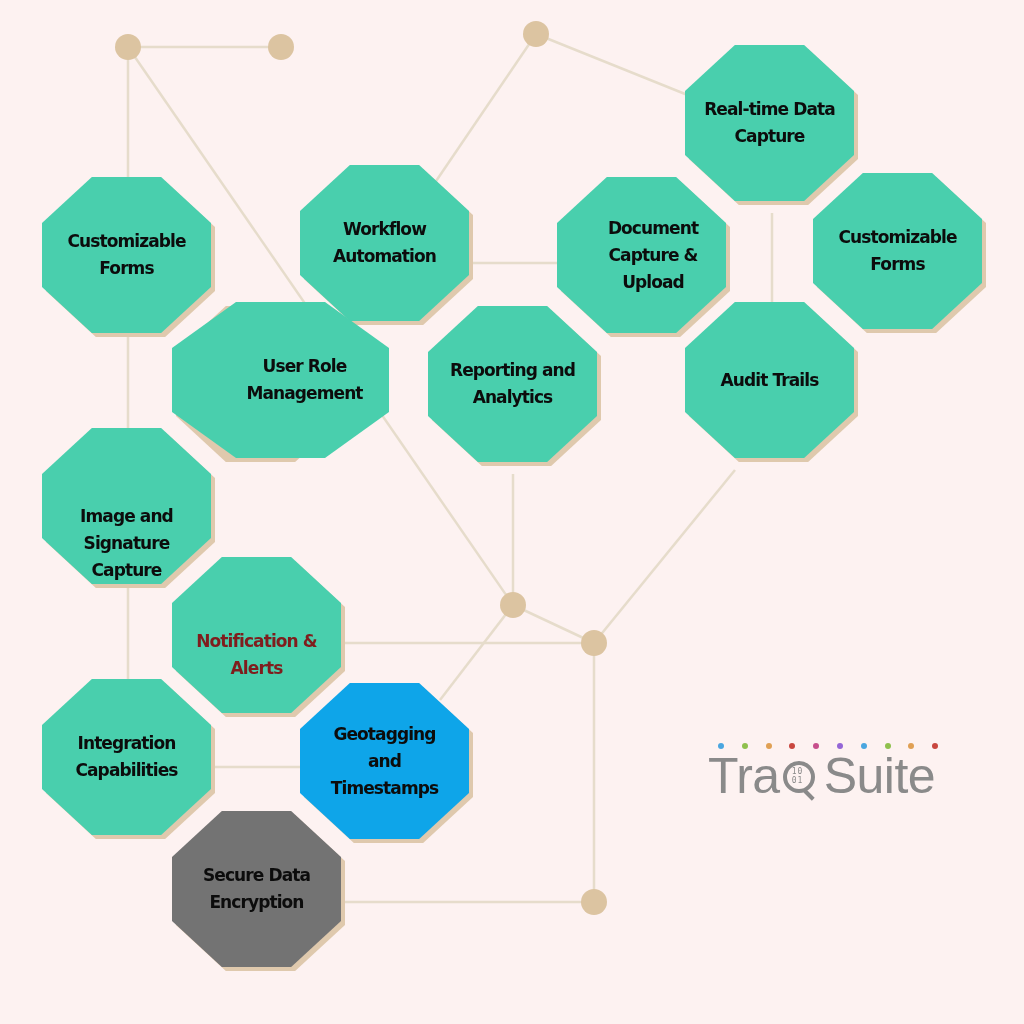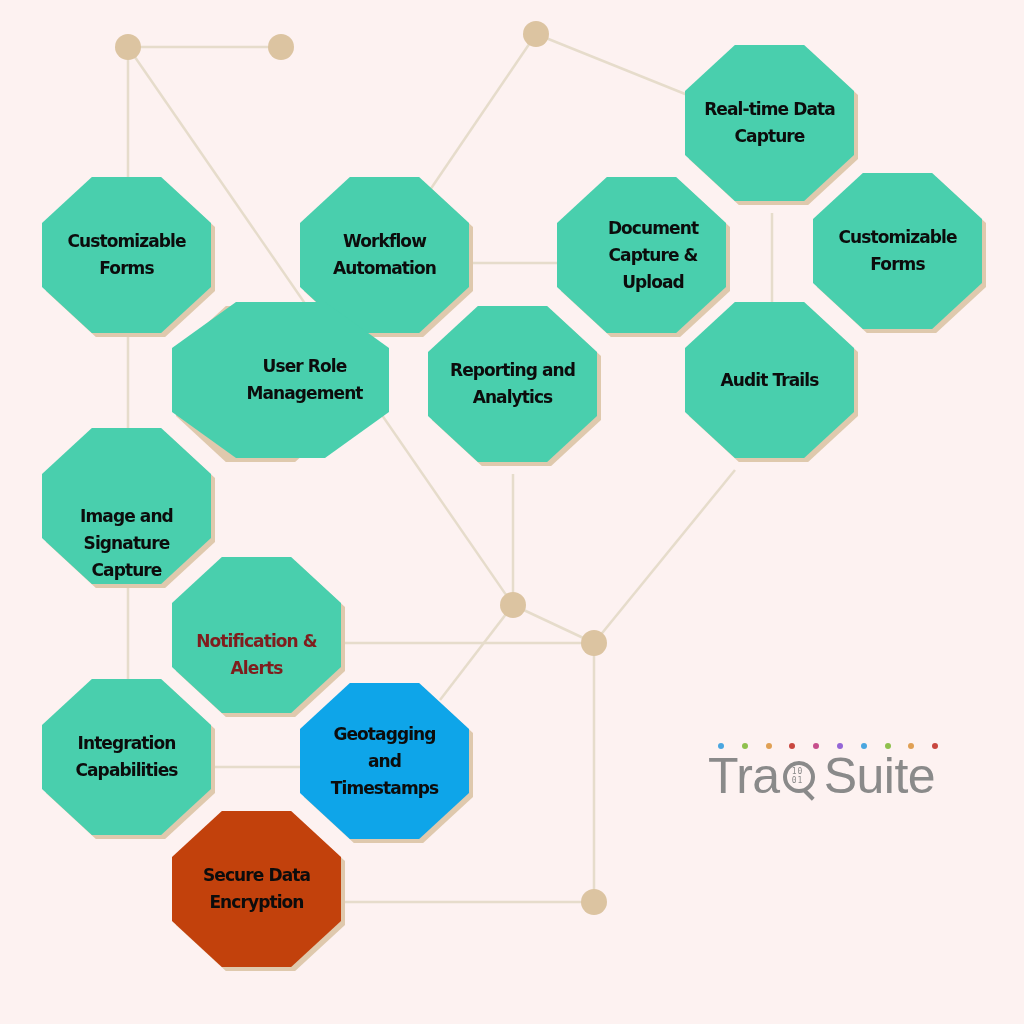--- a/index.html
+++ b/index.html
@@ -96,21 +96,21 @@
   </svg>
 
   <div id="octagons">
       <div class="oct-wrap" style="left: 42px; top: 177px;">
         <div class="oct-shadow" style="background: rgb(223, 201, 173);"></div>
         <div class="oct" style="background: rgb(73, 207, 173);">
           <span class="oct-label" style="color: rgb(12, 12, 12);">Customizable
 Forms</span>
         </div>
       </div>
-      <div class="oct-wrap" style="left: 300px; top: 177px;">
+      <div class="oct-wrap" style="left: 300px; top: 165px;">
         <div class="oct-shadow" style="background: rgb(223, 201, 173);"></div>
         <div class="oct" style="background: rgb(73, 207, 173);">
           <span class="oct-label" style="color: rgb(12, 12, 12);">Workflow
 Automation</span>
         </div>
       </div>
       <div class="oct-wrap" style="left: 557px; top: 177px;">
         <div class="oct-shadow" style="background: rgb(223, 201, 173);"></div>
         <div class="oct" style="background: rgb(73, 207, 173);">
           <span class="oct-label" style="color: rgb(12, 12, 12); margin-left: 23px;">Document
@@ -177,21 +177,21 @@
       <div class="oct-wrap" style="left: 300px; top: 683px;">
         <div class="oct-shadow" style="background: rgb(223, 201, 173);"></div>
         <div class="oct" style="background: #0ea5e9;">
           <span class="oct-label" style="color: rgb(12, 12, 12);">Geotagging
 and
 Timestamps</span>
         </div>
       </div>
       <div class="oct-wrap" style="left: 172px; top: 811px;">
         <div class="oct-shadow" style="background: rgb(223, 201, 173);"></div>
-        <div class="oct" style="background: #c2410c;">
+        <div class="oct" style="background: #737373;">
           <span class="oct-label" style="color: rgb(12, 12, 12);">Secure Data
 Encryption</span>
         </div>
       </div>
     </div>
 
   <div class="logo">
     <div class="logo-dots" id="logo-dots">
         <span class="logo-dot" style="background: rgb(74, 166, 224);"></span>
         <span class="logo-dot" style="background: rgb(143, 192, 77);"></span>

